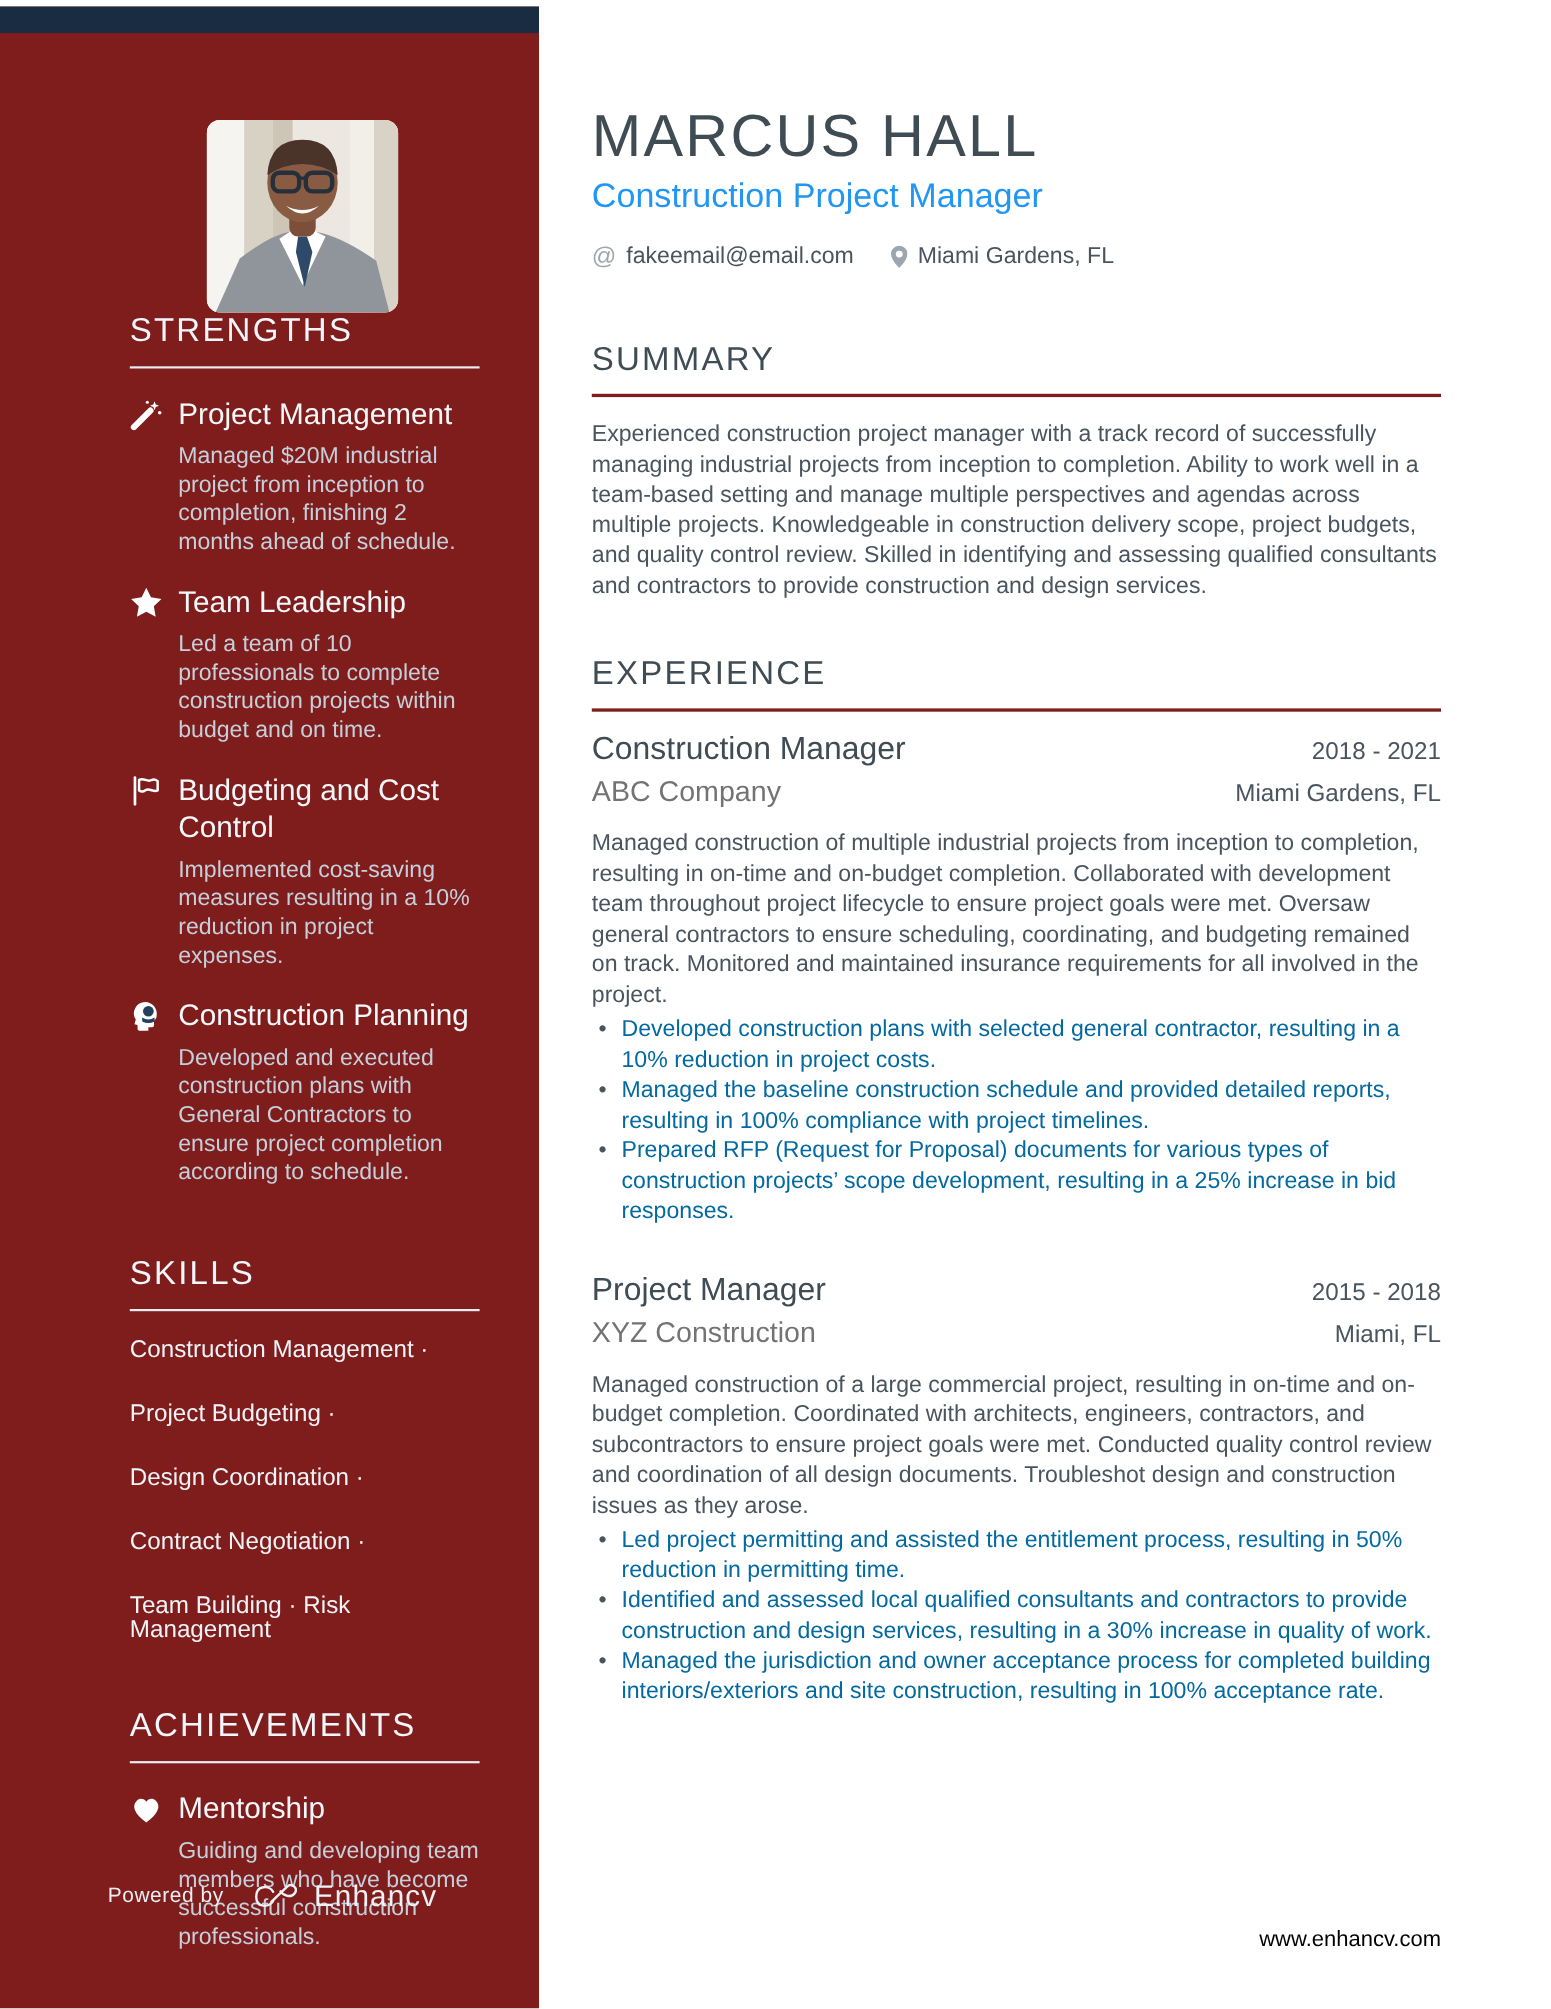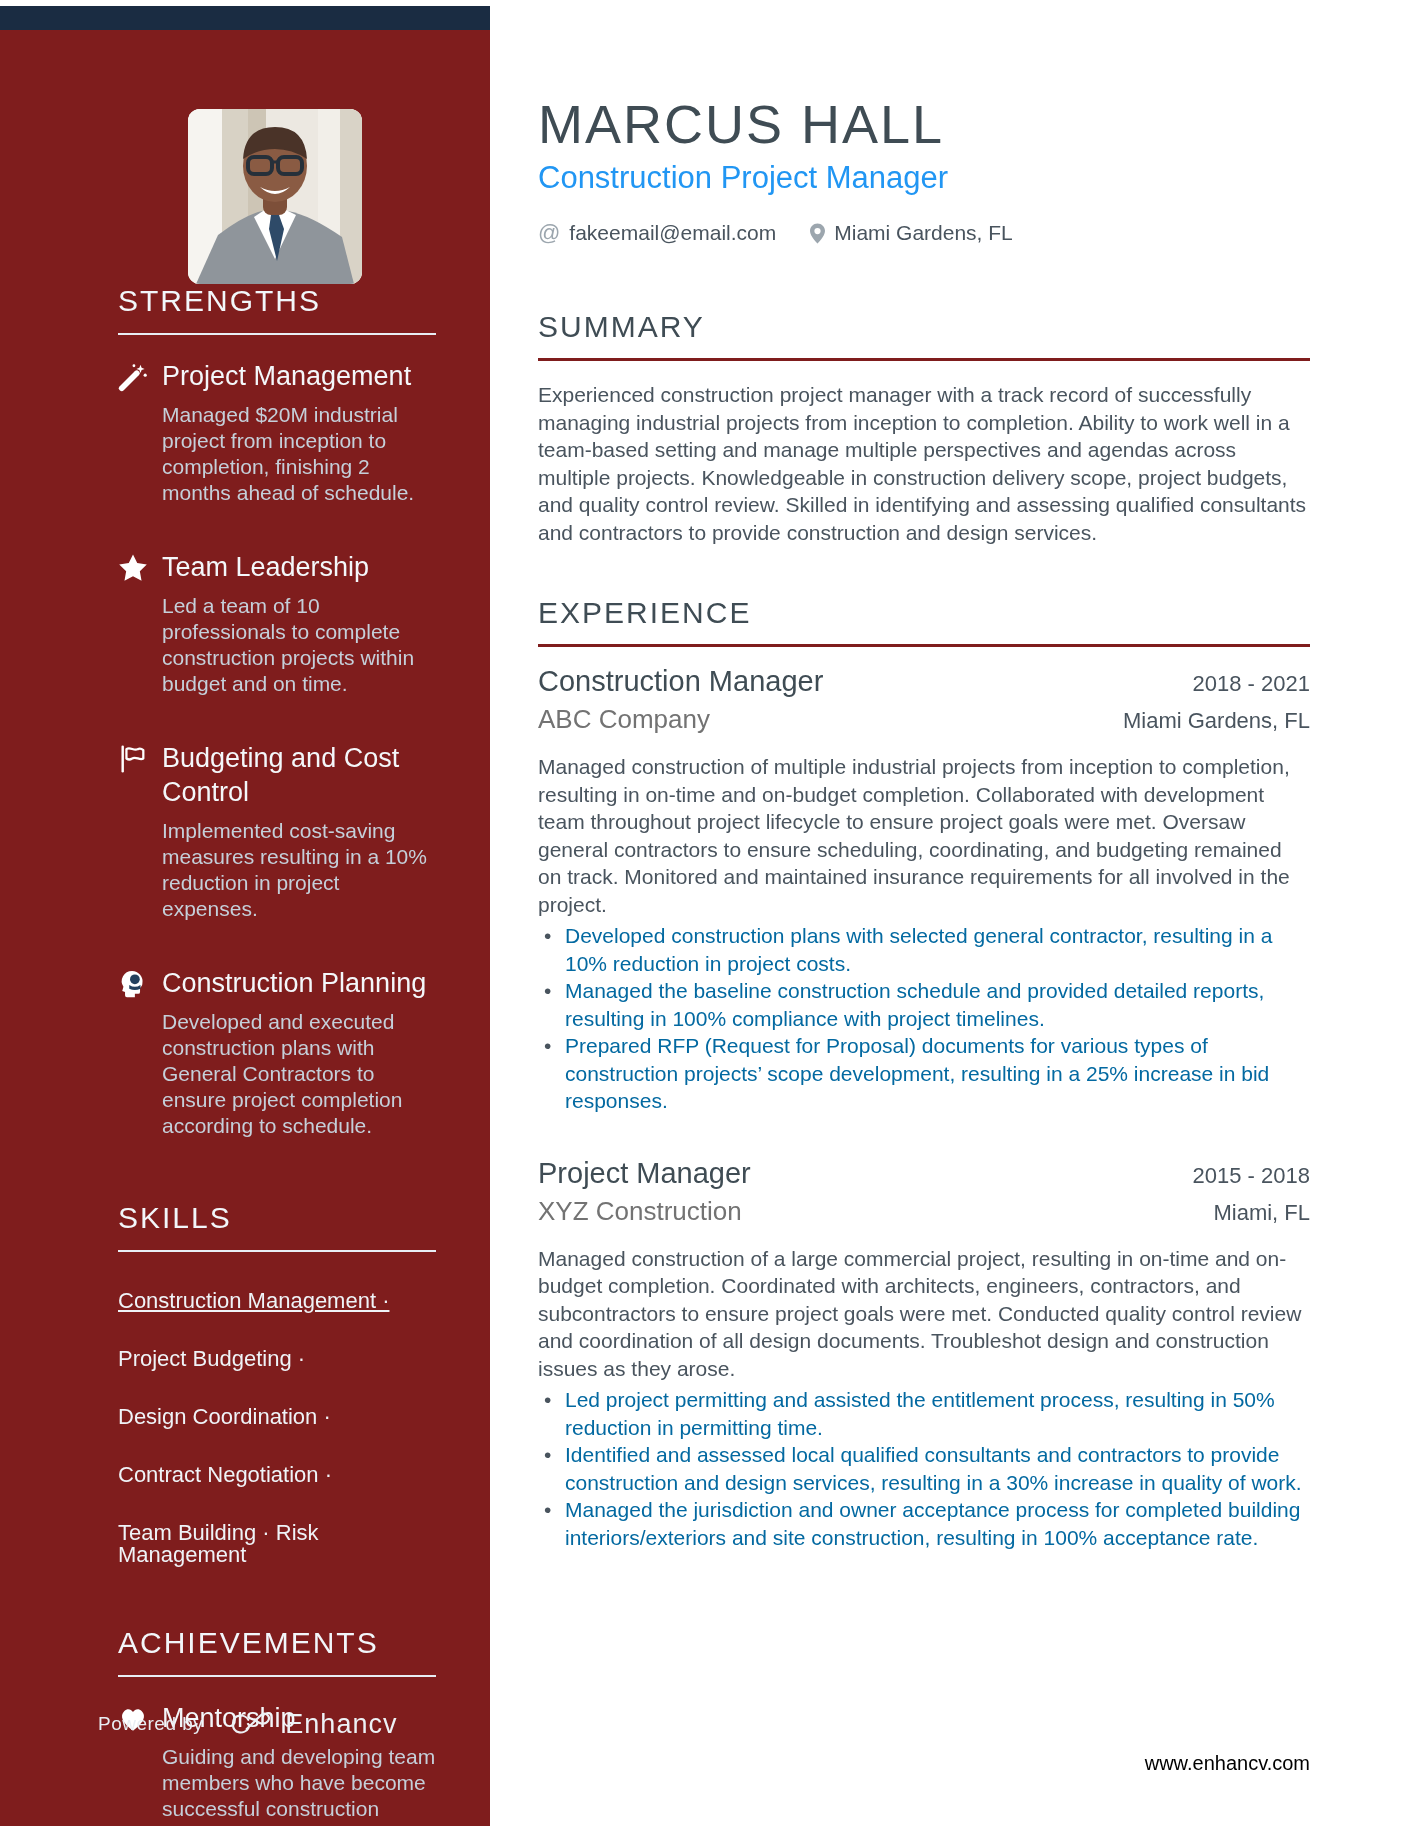--- a/index.html
+++ b/index.html
@@ -13,25 +13,25 @@
   .photo { position:absolute; left:188px; top:103px; width:174px; height:175px; border-radius:12px; overflow:hidden; background:#ece8e1; }
   .photo svg { display:block; }
 
   .sb-content { position:absolute; left:118px; top:278px; width:318px; color:#fff; }
   .sb-heading { font-size:30px; font-weight:400; letter-spacing:2px; color:#F2F6FA; padding-bottom:15px; border-bottom:2px solid #E8EEF4; }
   .sb-section-strengths { margin-top:62px; }
   .sb-item { display:flex; margin-top:24px; }
   .sb-item-iconcol { width:44px; flex:0 0 44px; padding-top:3px; }
   .sb-item-title { font-size:27px; line-height:34px; color:#F4F7FA; font-weight:400; }
   .sb-item-desc { margin-top:9px; font-size:21px; line-height:26px; color:#C5CFD9; }
-  .sb-gap-lg { margin-top:44px; }
+  .sb-gap-lg { margin-top:24px; }
 
   .sb-section-skills { margin-top:62px; }
   .skill-row { margin-top:18px; font-size:22px; line-height:22px; color:#EFF3F7; padding-top:18px; }
-  .skill-row:first-of-type { padding-top:38px; margin-top:0;text-decoration:underline; }
+  .skill-row:first-of-type { padding-top:24px; margin-top:0; }
 
   .sb-section-achievements { margin-top:60px; }
 
   .sb-footer { position:absolute; left:98px; top:1702px; width:340px; display:flex; align-items:center; color:#E9EEF3; }
   .powered-by { font-size:19px; letter-spacing:0.5px; }
   .brand-logo { margin-left:22px; margin-right:10px; }
   .brand-name { font-size:27px; font-weight:300; letter-spacing:1px; color:#EDF1F5; }
 
   
   .main { position:absolute; left:538px; top:0; width:772px; }

